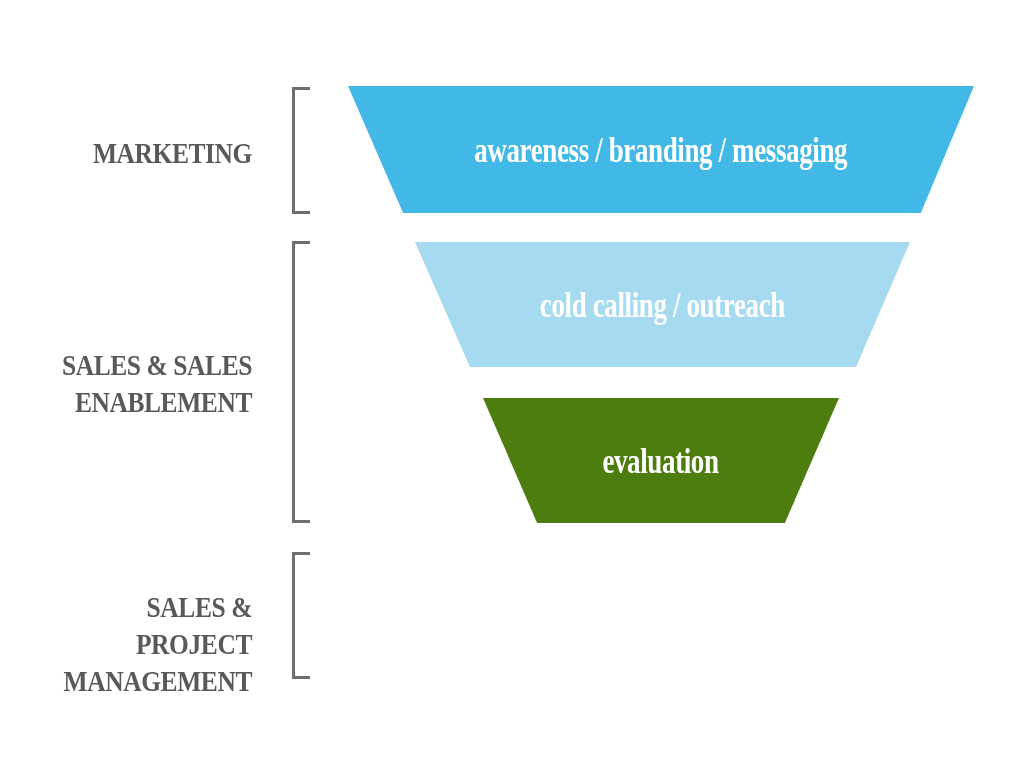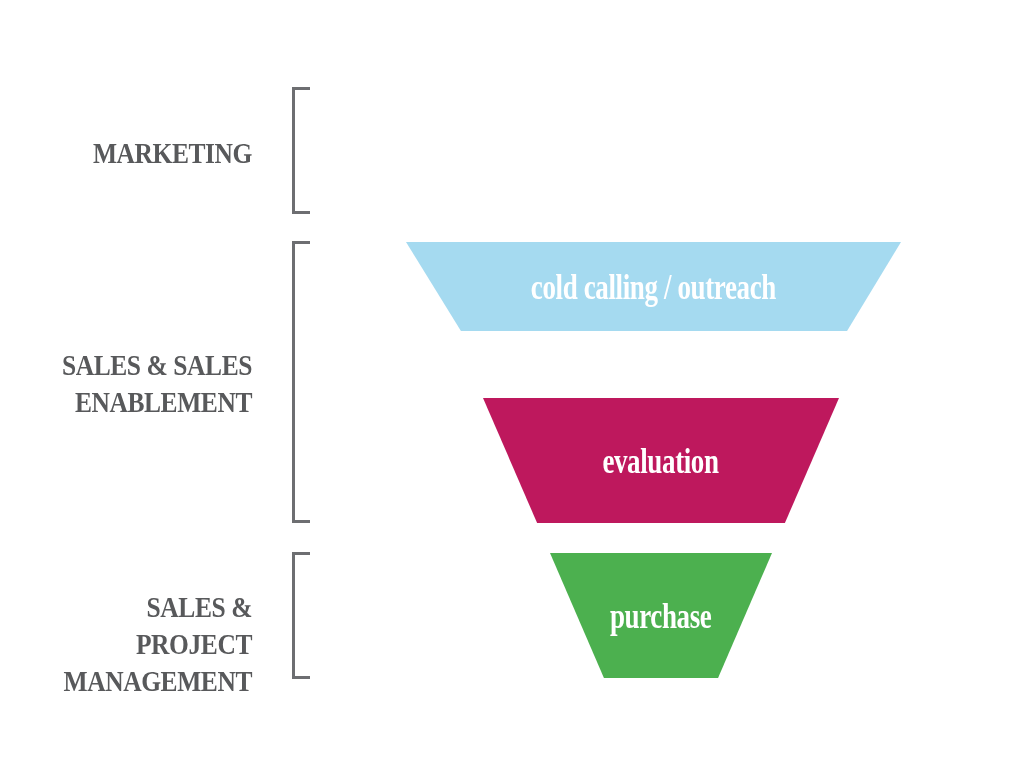--- a/index.html
+++ b/index.html
@@ -50,21 +50,21 @@
 
   
   .stage {
     position: absolute;
     display: flex;
     align-items: center;
     justify-content: center;
   }
   .stage.s1 { left: 348px; top:  86px; width: 626px; height: 127px;
               clip-path: polygon(0% 0%, 100% 0%, 91.5% 100%, 8.8% 100%); }
-  .stage.s2 { left: 406px; top: 242px; width: 495px; height: 89px;
+  .stage.s2 { left: 415px; top: 242px; width: 495px; height: 125px;
               clip-path: polygon(0% 0%, 100% 0%, 89.1% 100%, 11.1% 100%); }
   .stage.s3 { left: 483px; top: 398px; width: 356px; height: 125px;
               clip-path: polygon(0% 0%, 100% 0%, 84.8% 100%, 15.2% 100%); }
   .stage.s4 { left: 550px; top: 553px; width: 222px; height: 125px;
               clip-path: polygon(0% 0%, 100% 0%, 75.7% 100%, 24.3% 100%); }
 
   .stage-label {
     color: var(--stage-text-color, #ffffff);
     font-weight: bold;
     font-size: 36px;
@@ -82,23 +82,23 @@
   <div class="group-label l1">MARKETING</div>
   <div class="group-label l2">SALES &amp; SALES
 ENABLEMENT</div>
   <div class="group-label l3">SALES &amp; PROJECT
 MANAGEMENT</div>
 
   <div class="bracket b1"></div>
   <div class="bracket b2"></div>
   <div class="bracket b3"></div>
 
+  <div class="stage s1" style="background: rgb(65, 184, 229);">
+    <span class="stage-label">awareness / branding / messaging</span>
+  </div>
   <div class="stage s2" style="background: rgb(165, 218, 240);">
     <span class="stage-label">cold calling / outreach</span>
   </div>
-  <div class="stage s3" style="background: #be185d;">
+  <div class="stage s3" style="background: #4d7c0f;">
     <span class="stage-label">evaluation</span>
-  </div>
-  <div class="stage s4" style="background: rgb(76, 176, 79);">
-    <span class="stage-label">purchase</span>
   </div>
 
 </div>
 
 </body></html>

